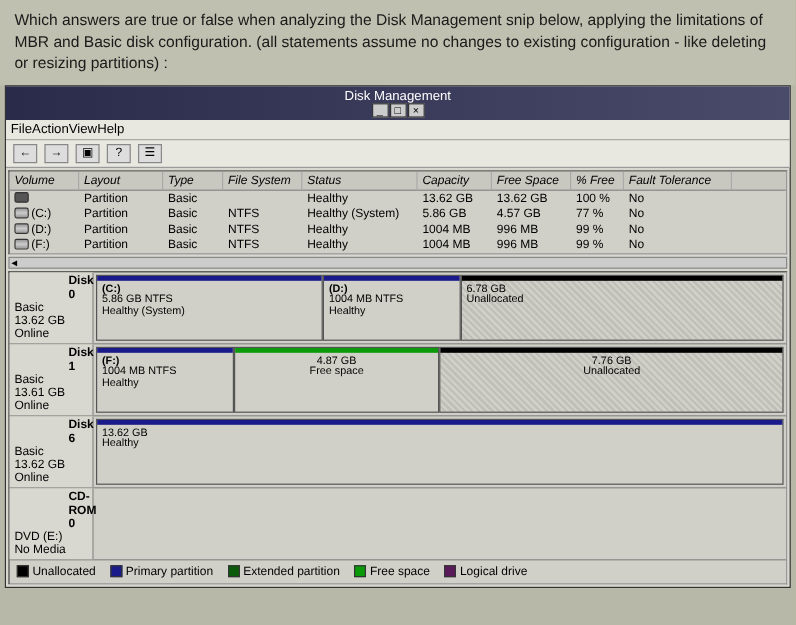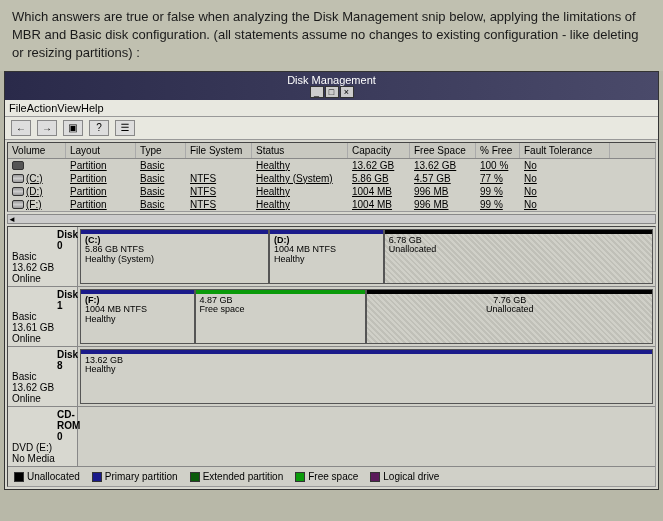--- a/index.html
+++ b/index.html
@@ -13,22 +13,22 @@
 .titlebar-ctrls span { width: 14px; height: 12px; background: #ccc; border: 1px solid #333; font-size: 9px; text-align: center; line-height: 10px; color: #000; }
 
 .menubar { background: #e8e8e0; padding: 2px 4px; font-size: 11px; display: flex; border-bottom: 1px solid #999; }
 .menubar span { cursor: pointer; }
 
 .toolbar { background: #e8e8e0; padding: 3px 6px; font-size: 11px; display: flex; gap: 6px; border-bottom: 1px solid #999; }
 .tbtn { width: 20px; height: 16px; border: 1px solid #888; background: #ddd; text-align: center; font-size: 10px; line-height: 14px; }
 
 .grid { background: #d0d0c8; border: 1px inset #999; margin: 2px; font-size: 10px; }
 .grid-head { display: grid; grid-template-columns: 58px 70px 50px 66px 96px 62px 66px 44px 90px; background: #c8c8c0; border-bottom: 1px solid #888; }
-.grid-head div { padding: 2px 4px; border-right: 1px solid #aaa; white-space: nowrap; overflow: hidden; }
-.grid-row { display: grid; grid-template-columns: 58px 70px 50px 66px 96px 62px 66px 44px 90px; text-decoration: underline; }
+.grid-head div { padding: 2px 4px; border-right: 1px solid #aaa; white-space: nowrap; overflow: hidden; font-style: italic; }
+.grid-row { display: grid; grid-template-columns: 58px 70px 50px 66px 96px 62px 66px 44px 90px; }
 .grid-row div { padding: 1px 4px; white-space: nowrap; overflow: hidden; }
 .vol-icon { width: 12px; height: 9px; background: #555; border-radius: 2px; display: inline-block; margin-right: 2px; vertical-align: middle; border: 1px solid #333; }
 .vol-icon.drive { background: linear-gradient(#999, #ccc, #999); }
 
 .scroller { height: 10px; background: #ccc; border: 1px solid #888; margin: 2px; position: relative; }
 .scroller::before { content: "◄"; position: absolute; left: 0; font-size: 8px; }
 
 .lower { margin: 2px; border: 1px inset #999; background: #d0d0c8; font-size: 10px; }
 .disk-row { display: flex; border-bottom: 1px solid #888; }
 .disk-label { width: 70px; padding: 2px 4px; background: #d8d8d0; border-right: 1px solid #888; }
@@ -179,37 +179,37 @@
             <div>13.61 GB</div>
             <div>Online</div>
           </div>
           <div class="disk-map">
             <div class="part" style="width: 20%;">
               <div class="stripe blue-stripe"></div>
               <div class="ptop"><b>(F:)</b></div>
               <div class="ptop">1004 MB NTFS</div>
               <div class="ptop">Healthy</div>
             </div>
-            <div class="part" style="width: 30%;">
+            <div class="part" style="width: 30%; text-align: center;">
               <div class="stripe green-stripe"></div>
               <div class="ptop"><b></b></div>
               <div class="ptop">4.87 GB</div>
               <div class="ptop">Free space</div>
             </div>
             <div class="part unalloc" style="width: 50%; text-align: center;">
               <div class="stripe black-stripe"></div>
               <div class="ptop"><b></b></div>
               <div class="ptop">7.76 GB</div>
               <div class="ptop">Unallocated</div>
             </div>
           </div>
         </div>
         <div class="disk-row">
           <div class="disk-label">
-            <div class="dname">Disk 8</div>
+            <div class="dname">Disk 6</div>
             <div>Basic</div>
             <div>13.62 GB</div>
             <div>Online</div>
           </div>
           <div class="disk-map">
             <div class="part" style="width: 100%;">
               <div class="stripe blue-stripe"></div>
               <div class="ptop"><b></b></div>
               <div class="ptop">13.62 GB</div>
               <div class="ptop">Healthy</div>

